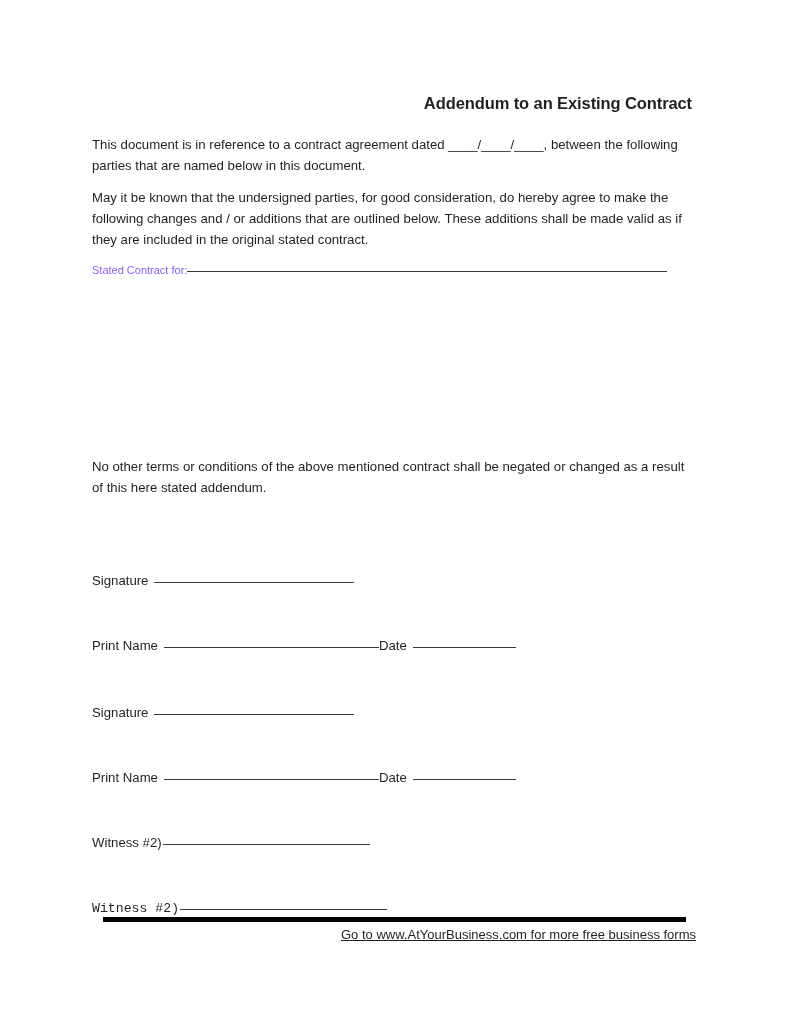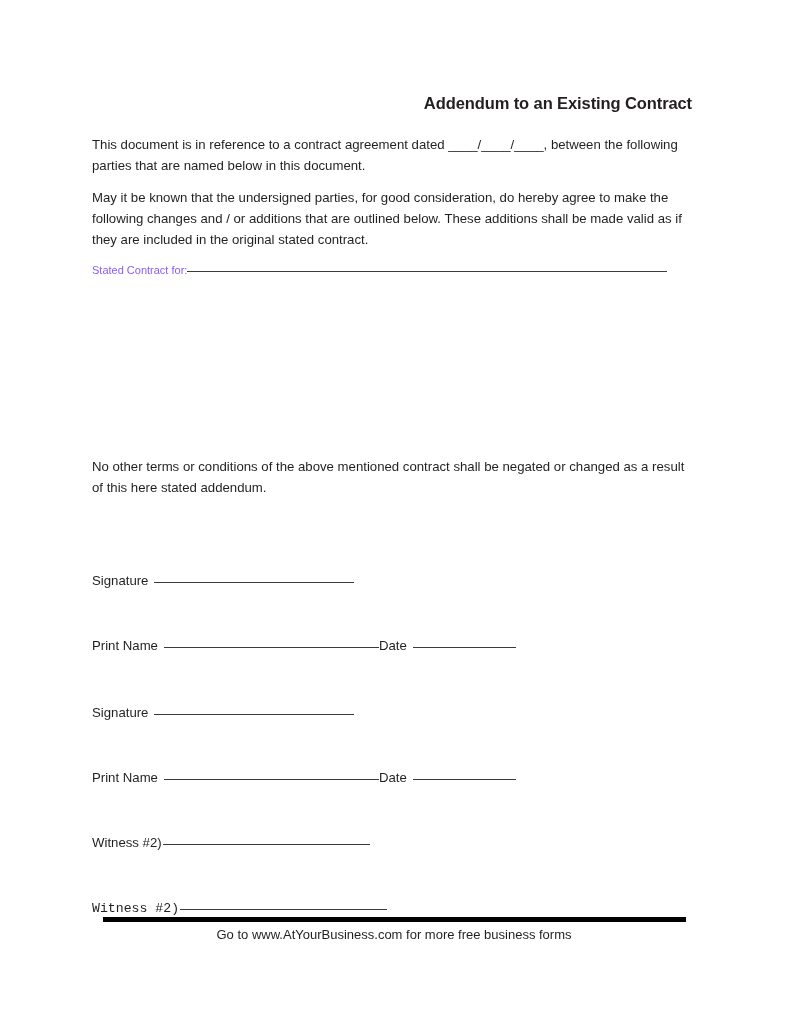--- a/index.html
+++ b/index.html
@@ -107,24 +107,25 @@
     top: 917px;
     width: 583px;
     height: 5px;
     background: #000000;
   }
   .footer-text {
     position: absolute;
     left: 92px;
     top: 925px;
     width: 604px;
-    text-align: center;
+    text-align: right;
     font-size: 13px;
     line-height: 20px;
     color: #231f20;
+    text-decoration: underline;
   }
 </style>
 </head>
 <body>
 
 <div id="page">
 
   <div class="doc-title">Addendum to an Existing Contract</div>
 
   <div class="para para-1">This document is in reference to a contract agreement dated ____/____/____, between the following parties that are named below in this document.</div>

